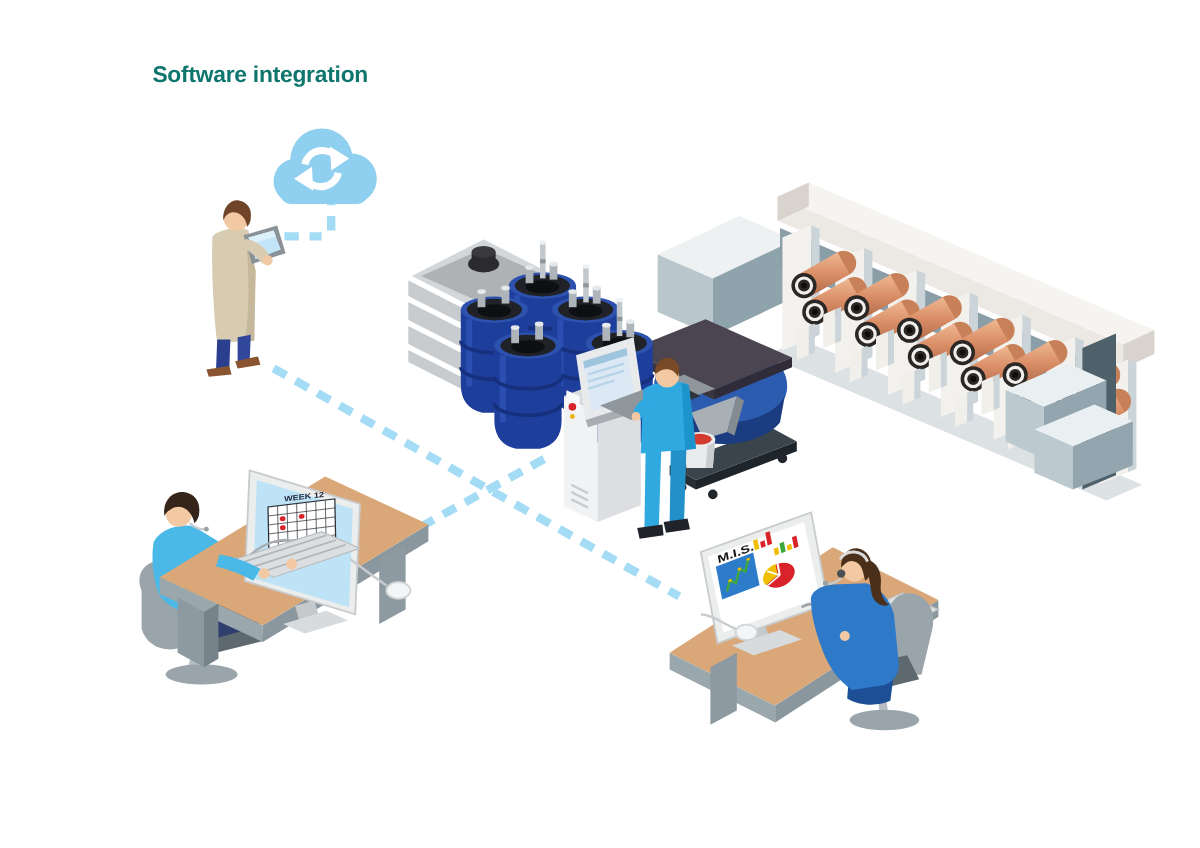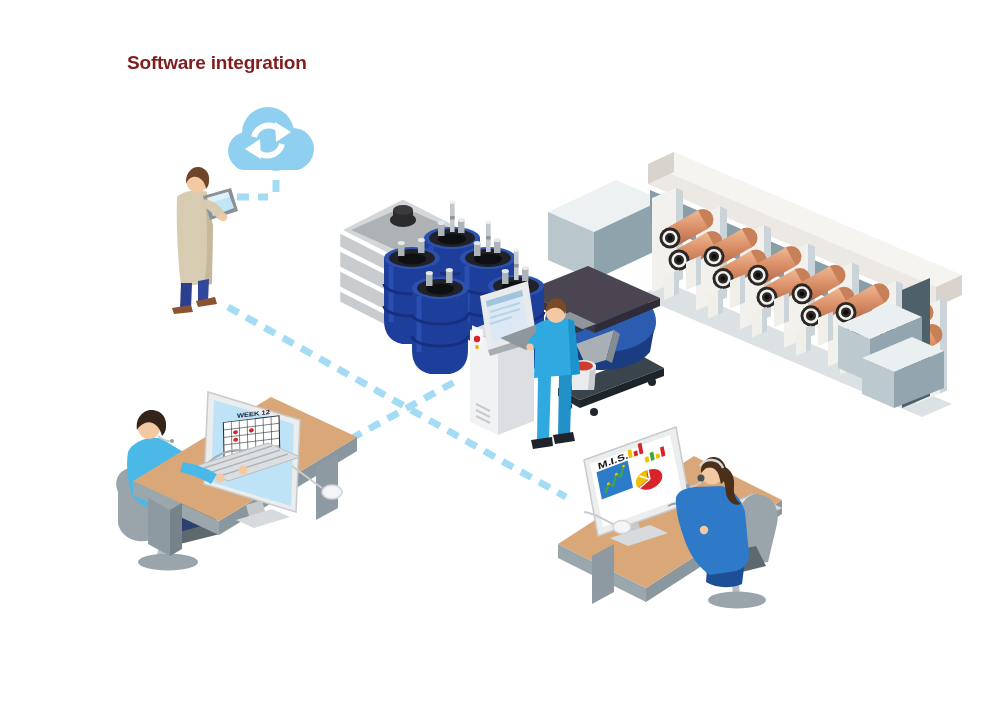--- a/index.html
+++ b/index.html
@@ -1,19 +1,19 @@
 <!DOCTYPE html>
 <html><head>
 <meta charset="utf-8">
 <style>
   html,body{margin:0;padding:0;background:#ffffff;}
   #stage{position:relative;width:1000px;height:707px;background:#fff;overflow:hidden;
          font-family:"Liberation Sans", sans-serif;}
   #page-title{position:absolute;left:127px;top:52px;font-size:19px;font-weight:bold;
-              color:#7f1d1d;letter-spacing:-0.2px;}
+              color:#0f766e;letter-spacing:-0.2px;}
   svg{position:absolute;left:0;top:0;}
   .conn{stroke:#a5dcf5;stroke-width:7;stroke-dasharray:12 9;fill:none;stroke-linecap:butt;}
   text{font-family:"Liberation Sans", sans-serif;}
 </style>
 </head>
 <body>
 
 <div id="stage">
   <div id="page-title">Software integration</div>
 

